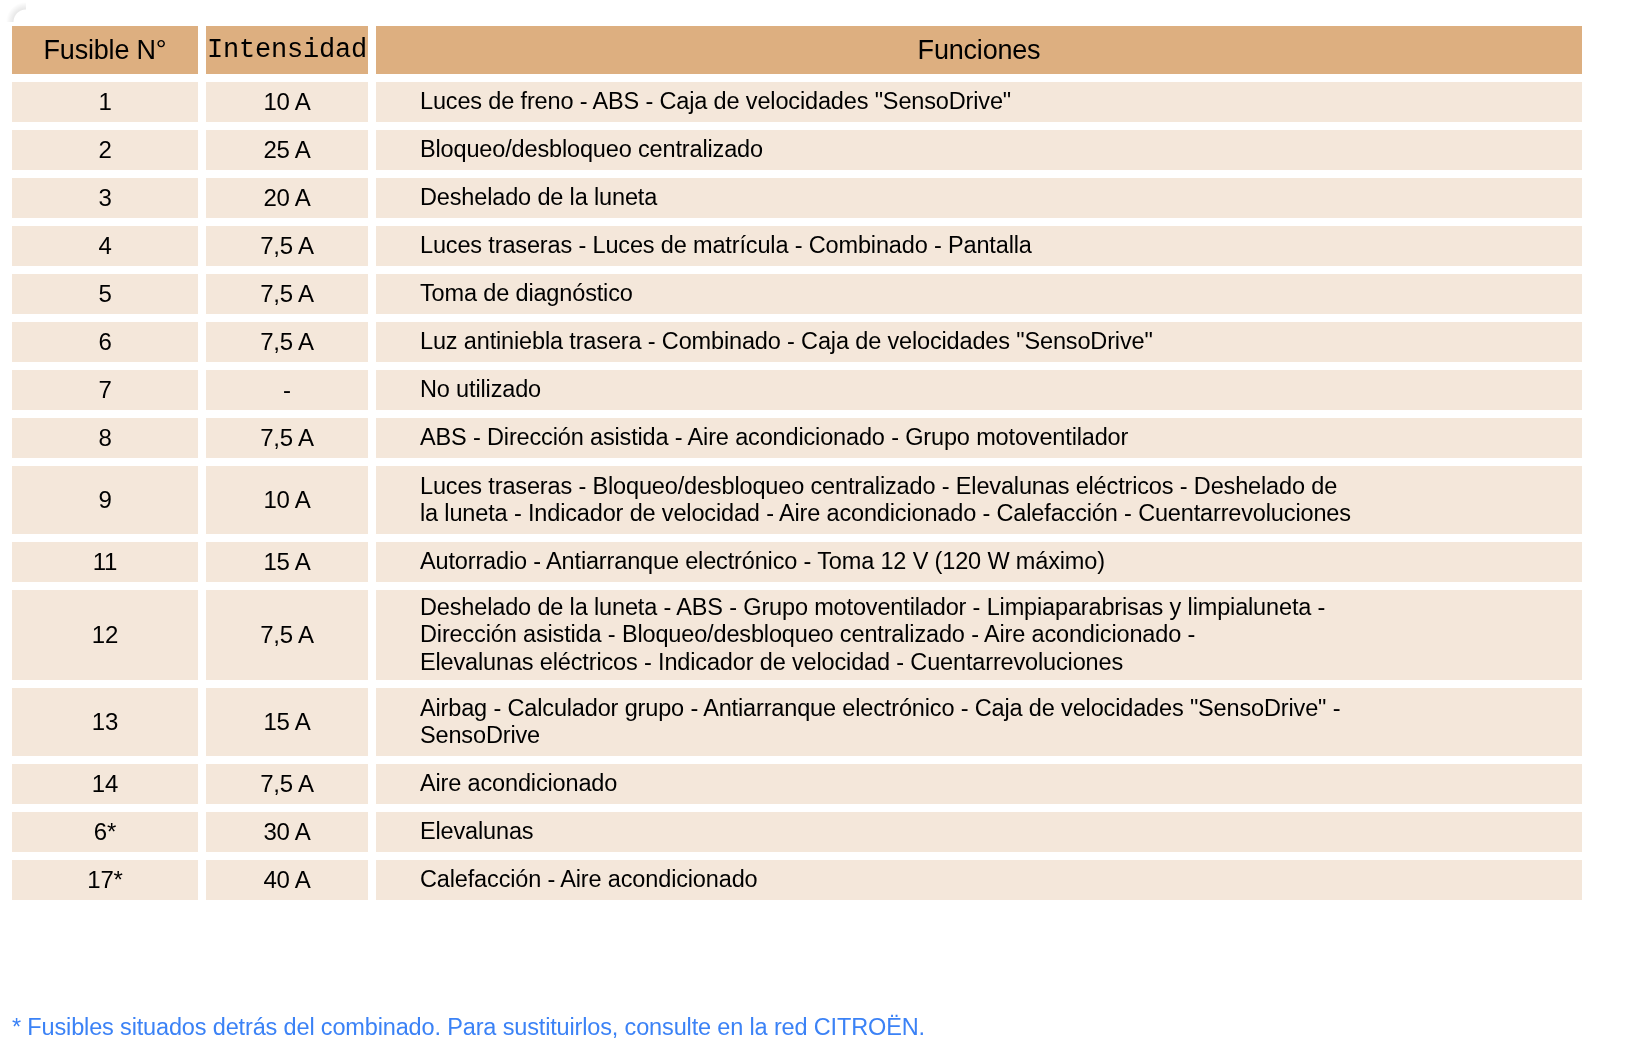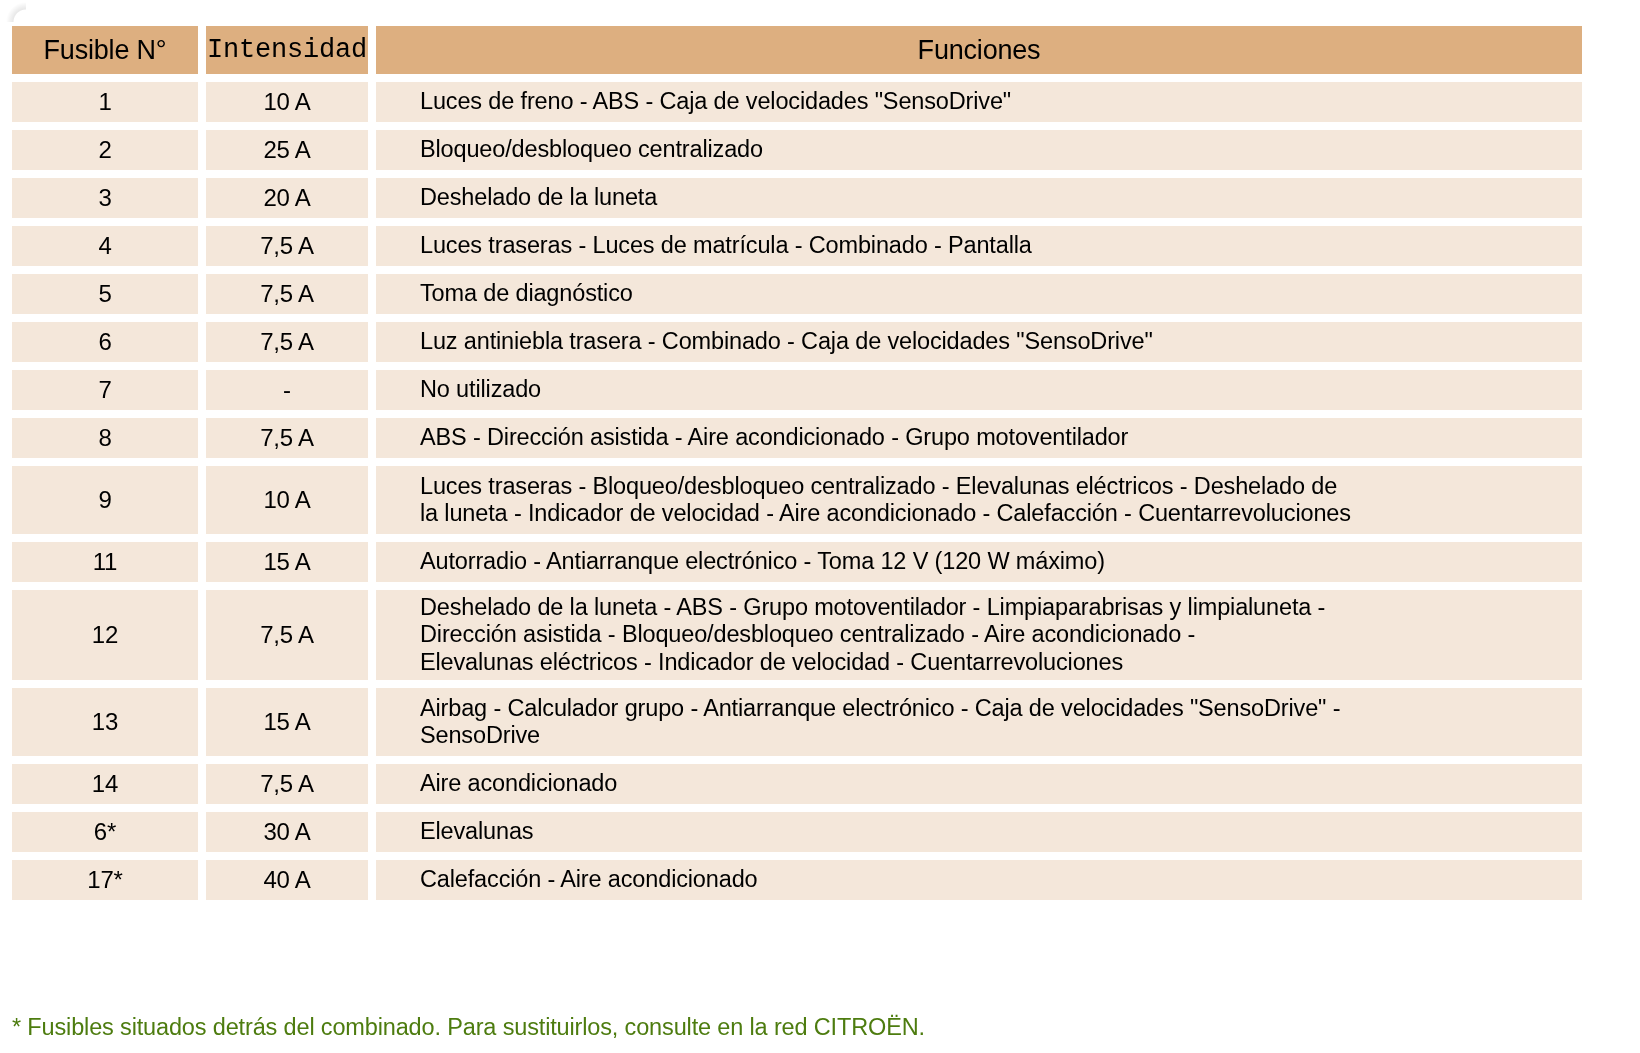--- a/index.html
+++ b/index.html
@@ -99,21 +99,21 @@
     margin-left: 44px;
   }
 
   #footnote {
     position: absolute;
     left: 12px;
     top: 1014px;
     font-size: 23.5px;
     letter-spacing: -0.15px;
     white-space: nowrap;
-    color: #4d7c0f;
+    color: #3b82f6;
   }
 </style>
 </head>
 <body>
 
 <div id="fuse-page">
 
   <div id="corner-artifact"></div>
 
   <table id="fuse-table">

